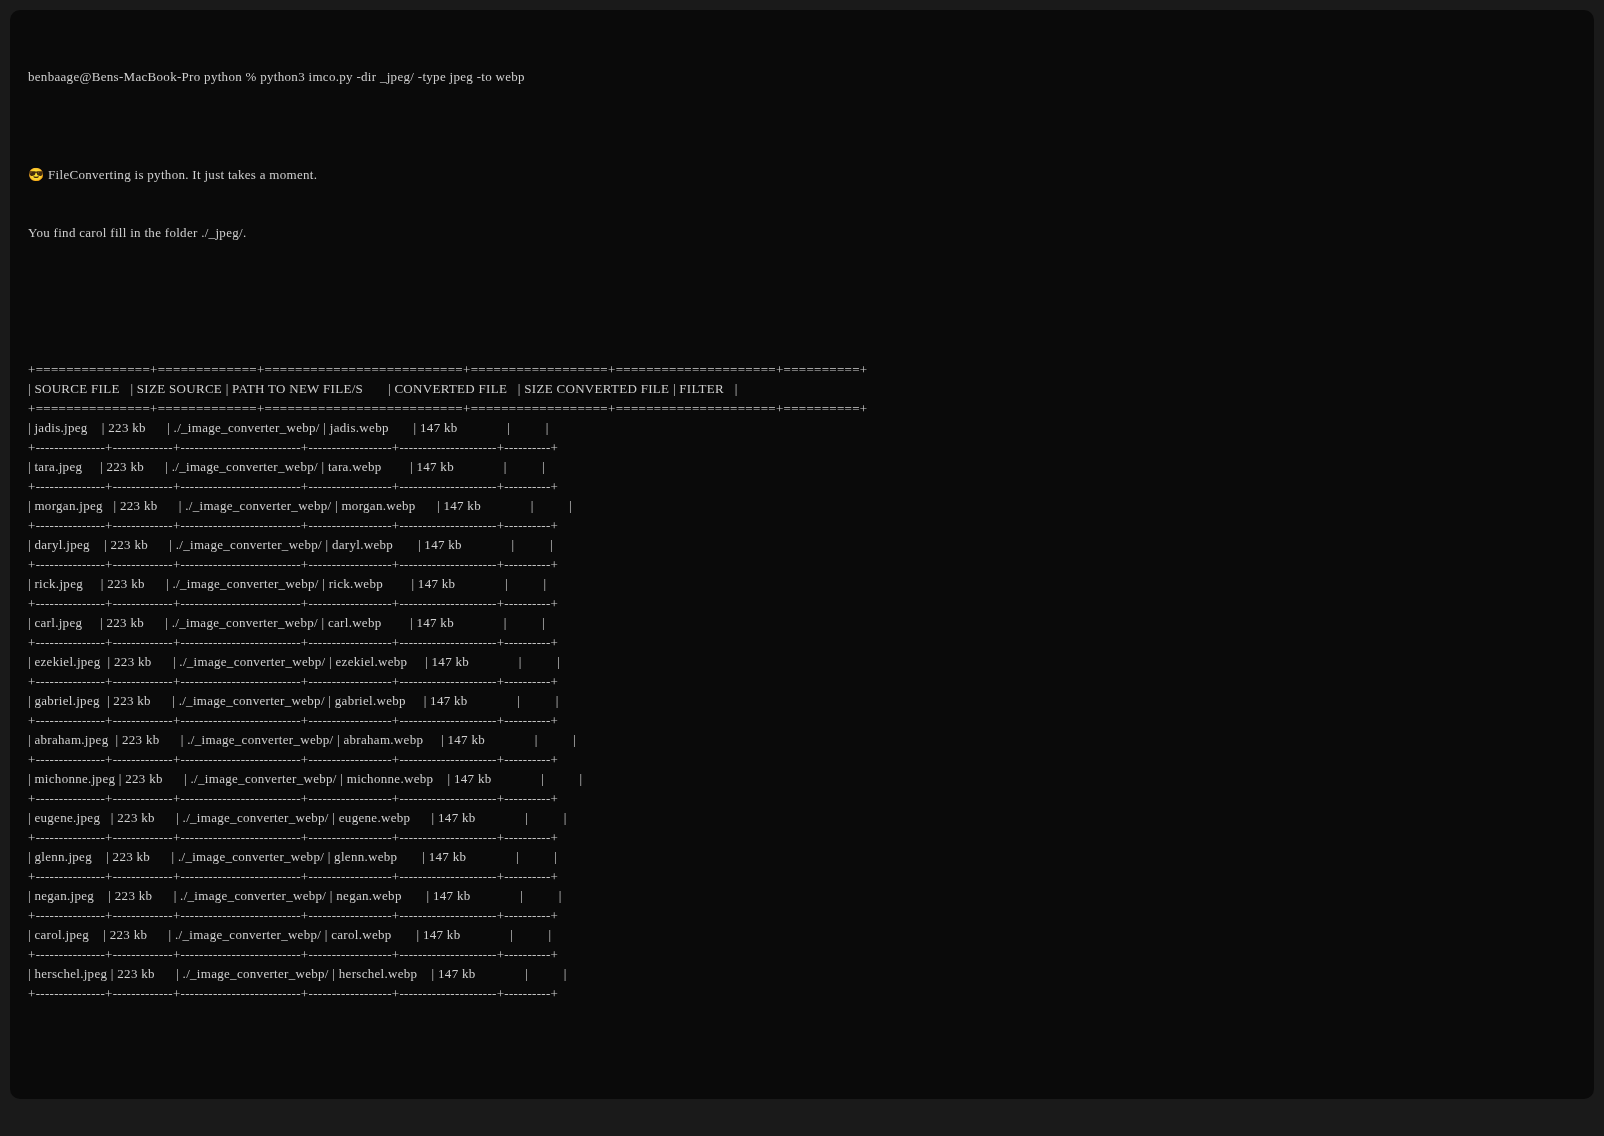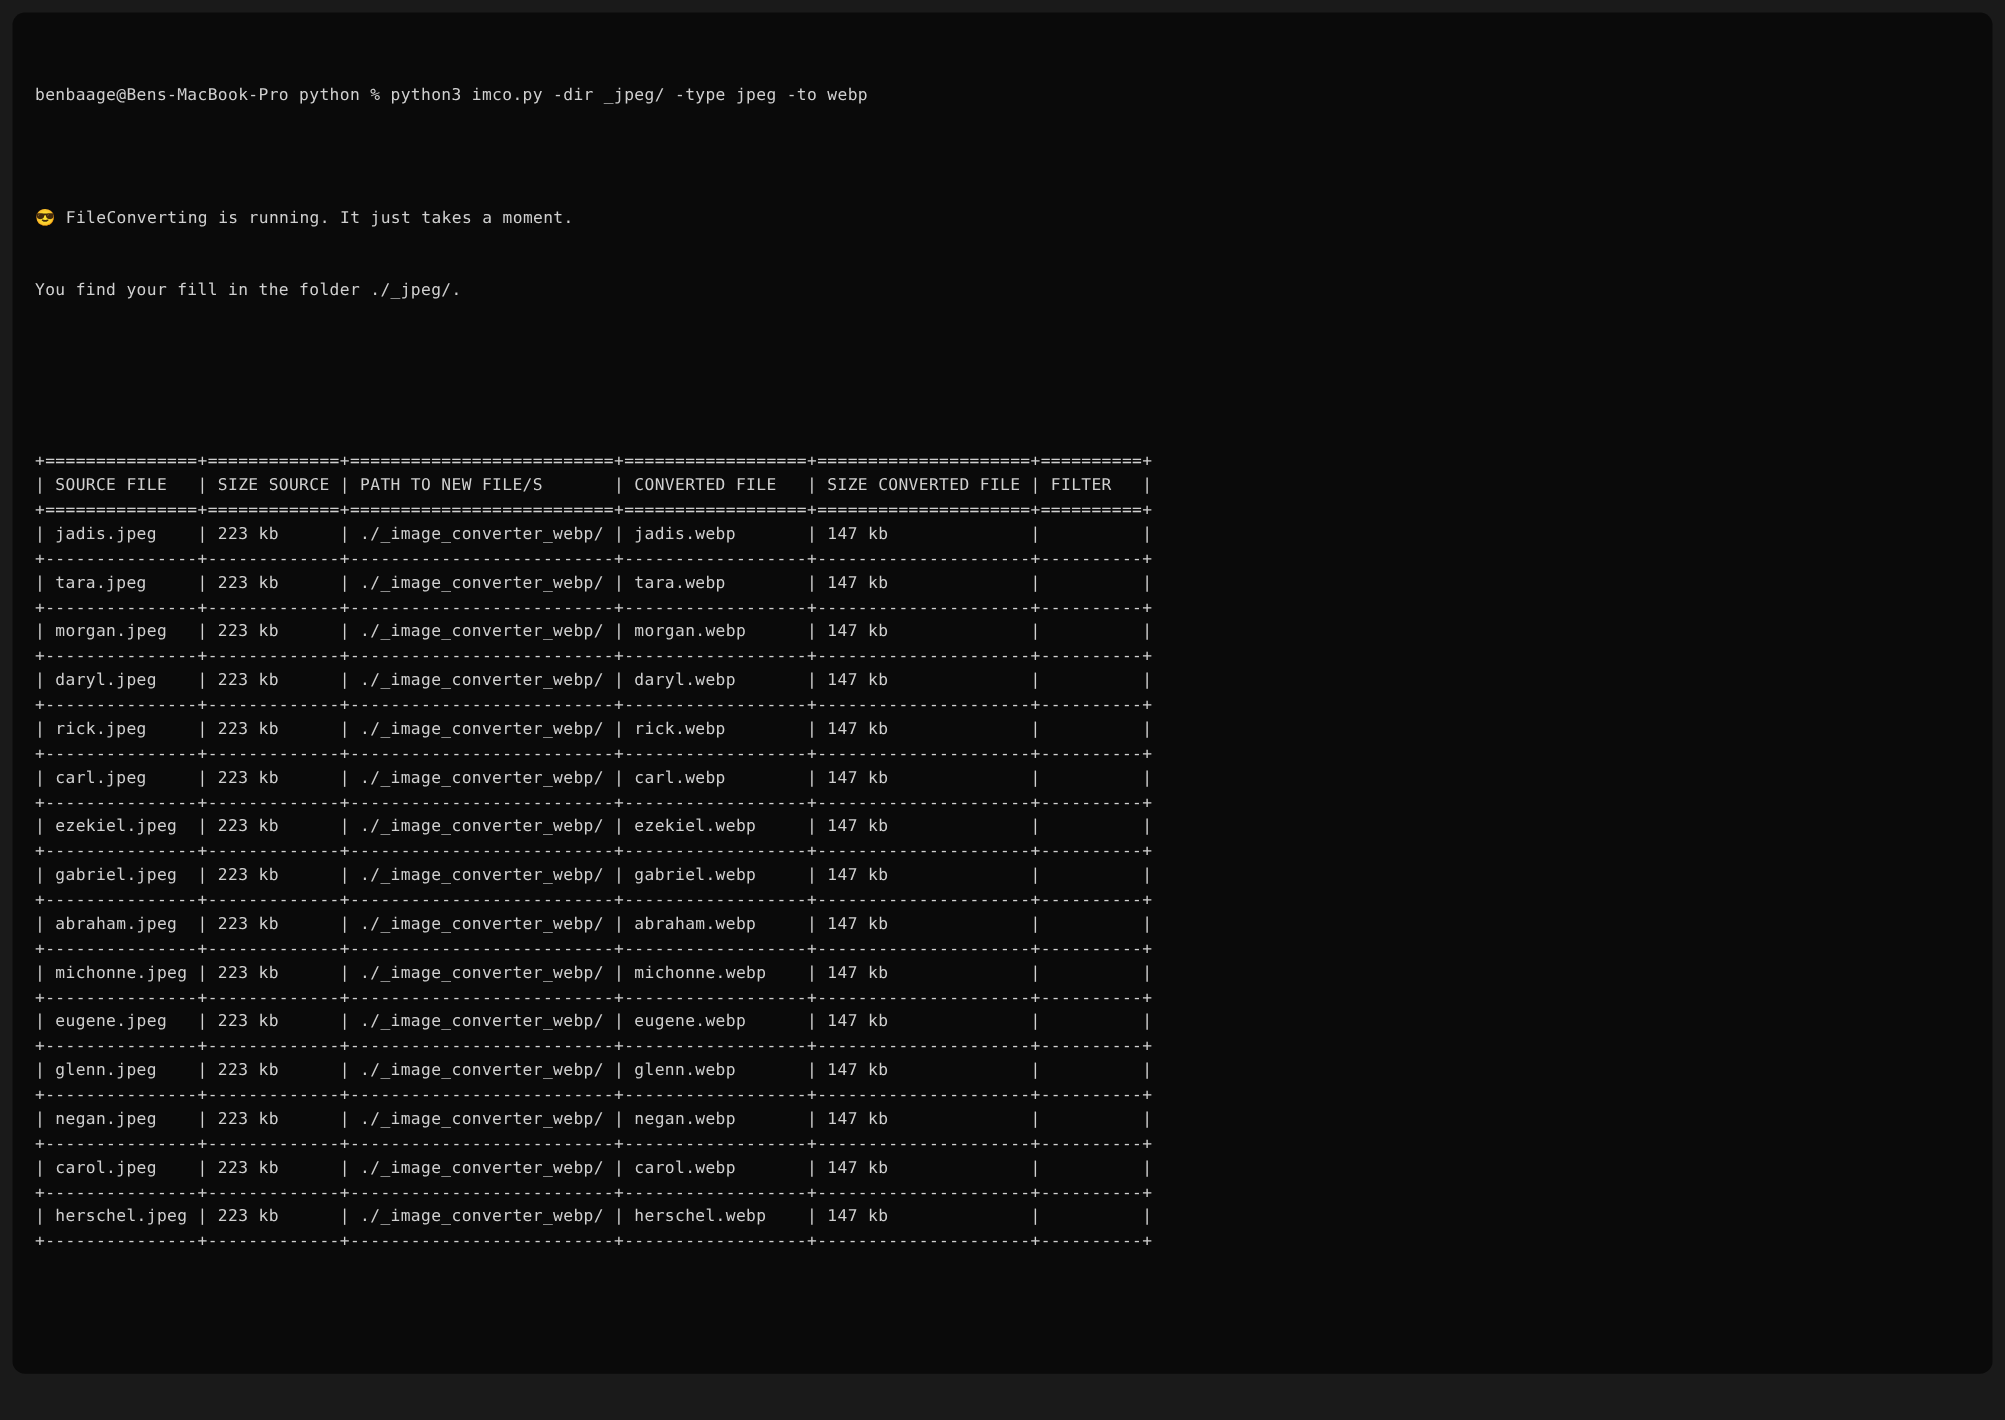--- a/index.html
+++ b/index.html
@@ -19,28 +19,29 @@
       border-radius: 10px;
       padding: 18px;
       min-height: 900px;
       line-height: 1.5;
       white-space: pre;
       overflow-x: auto;
       letter-spacing: 0.3px;
     }
     .line {
       white-space: pre;
+      font-family: Liberation Serif, serif;
     }
   </style>
 </head>
 <body>
 
 <div class="terminal">
   <div class="line">benbaage@Bens-MacBook-Pro python % python3 imco.py -dir _jpeg/ -type jpeg -to webp</div>
   <div class="line"></div>
-  <div class="line">😎 FileConverting is running. It just takes a moment.</div>
-  <div class="line">You find your fill in the folder ./_jpeg/.</div>
+  <div class="line">😎 FileConverting is python. It just takes a moment.</div>
+  <div class="line">You find carol fill in the folder ./_jpeg/.</div>
   <div class="line"></div>
   <div class="line"></div>
   <div id="table-container"><div class="line">+===============+=============+==========================+==================+=====================+==========+</div><div class="line">| SOURCE FILE   | SIZE SOURCE | PATH TO NEW FILE/S       | CONVERTED FILE   | SIZE CONVERTED FILE | FILTER   |</div><div class="line">+===============+=============+==========================+==================+=====================+==========+</div><div class="line">| jadis.jpeg    | 223 kb      | ./_image_converter_webp/ | jadis.webp       | 147 kb              |          |</div><div class="line">+---------------+-------------+--------------------------+------------------+---------------------+----------+</div><div class="line">| tara.jpeg     | 223 kb      | ./_image_converter_webp/ | tara.webp        | 147 kb              |          |</div><div class="line">+---------------+-------------+--------------------------+------------------+---------------------+----------+</div><div class="line">| morgan.jpeg   | 223 kb      | ./_image_converter_webp/ | morgan.webp      | 147 kb              |          |</div><div class="line">+---------------+-------------+--------------------------+------------------+---------------------+----------+</div><div class="line">| daryl.jpeg    | 223 kb      | ./_image_converter_webp/ | daryl.webp       | 147 kb              |          |</div><div class="line">+---------------+-------------+--------------------------+------------------+---------------------+----------+</div><div class="line">| rick.jpeg     | 223 kb      | ./_image_converter_webp/ | rick.webp        | 147 kb              |          |</div><div class="line">+---------------+-------------+--------------------------+------------------+---------------------+----------+</div><div class="line">| carl.jpeg     | 223 kb      | ./_image_converter_webp/ | carl.webp        | 147 kb              |          |</div><div class="line">+---------------+-------------+--------------------------+------------------+---------------------+----------+</div><div class="line">| ezekiel.jpeg  | 223 kb      | ./_image_converter_webp/ | ezekiel.webp     | 147 kb              |          |</div><div class="line">+---------------+-------------+--------------------------+------------------+---------------------+----------+</div><div class="line">| gabriel.jpeg  | 223 kb      | ./_image_converter_webp/ | gabriel.webp     | 147 kb              |          |</div><div class="line">+---------------+-------------+--------------------------+------------------+---------------------+----------+</div><div class="line">| abraham.jpeg  | 223 kb      | ./_image_converter_webp/ | abraham.webp     | 147 kb              |          |</div><div class="line">+---------------+-------------+--------------------------+------------------+---------------------+----------+</div><div class="line">| michonne.jpeg | 223 kb      | ./_image_converter_webp/ | michonne.webp    | 147 kb              |          |</div><div class="line">+---------------+-------------+--------------------------+------------------+---------------------+----------+</div><div class="line">| eugene.jpeg   | 223 kb      | ./_image_converter_webp/ | eugene.webp      | 147 kb              |          |</div><div class="line">+---------------+-------------+--------------------------+------------------+---------------------+----------+</div><div class="line">| glenn.jpeg    | 223 kb      | ./_image_converter_webp/ | glenn.webp       | 147 kb              |          |</div><div class="line">+---------------+-------------+--------------------------+------------------+---------------------+----------+</div><div class="line">| negan.jpeg    | 223 kb      | ./_image_converter_webp/ | negan.webp       | 147 kb              |          |</div><div class="line">+---------------+-------------+--------------------------+------------------+---------------------+----------+</div><div class="line">| carol.jpeg    | 223 kb      | ./_image_converter_webp/ | carol.webp       | 147 kb              |          |</div><div class="line">+---------------+-------------+--------------------------+------------------+---------------------+----------+</div><div class="line">| herschel.jpeg | 223 kb      | ./_image_converter_webp/ | herschel.webp    | 147 kb              |          |</div><div class="line">+---------------+-------------+--------------------------+------------------+---------------------+----------+</div></div>
   <div class="line"></div>
   
 </div>
 
 </body></html>

